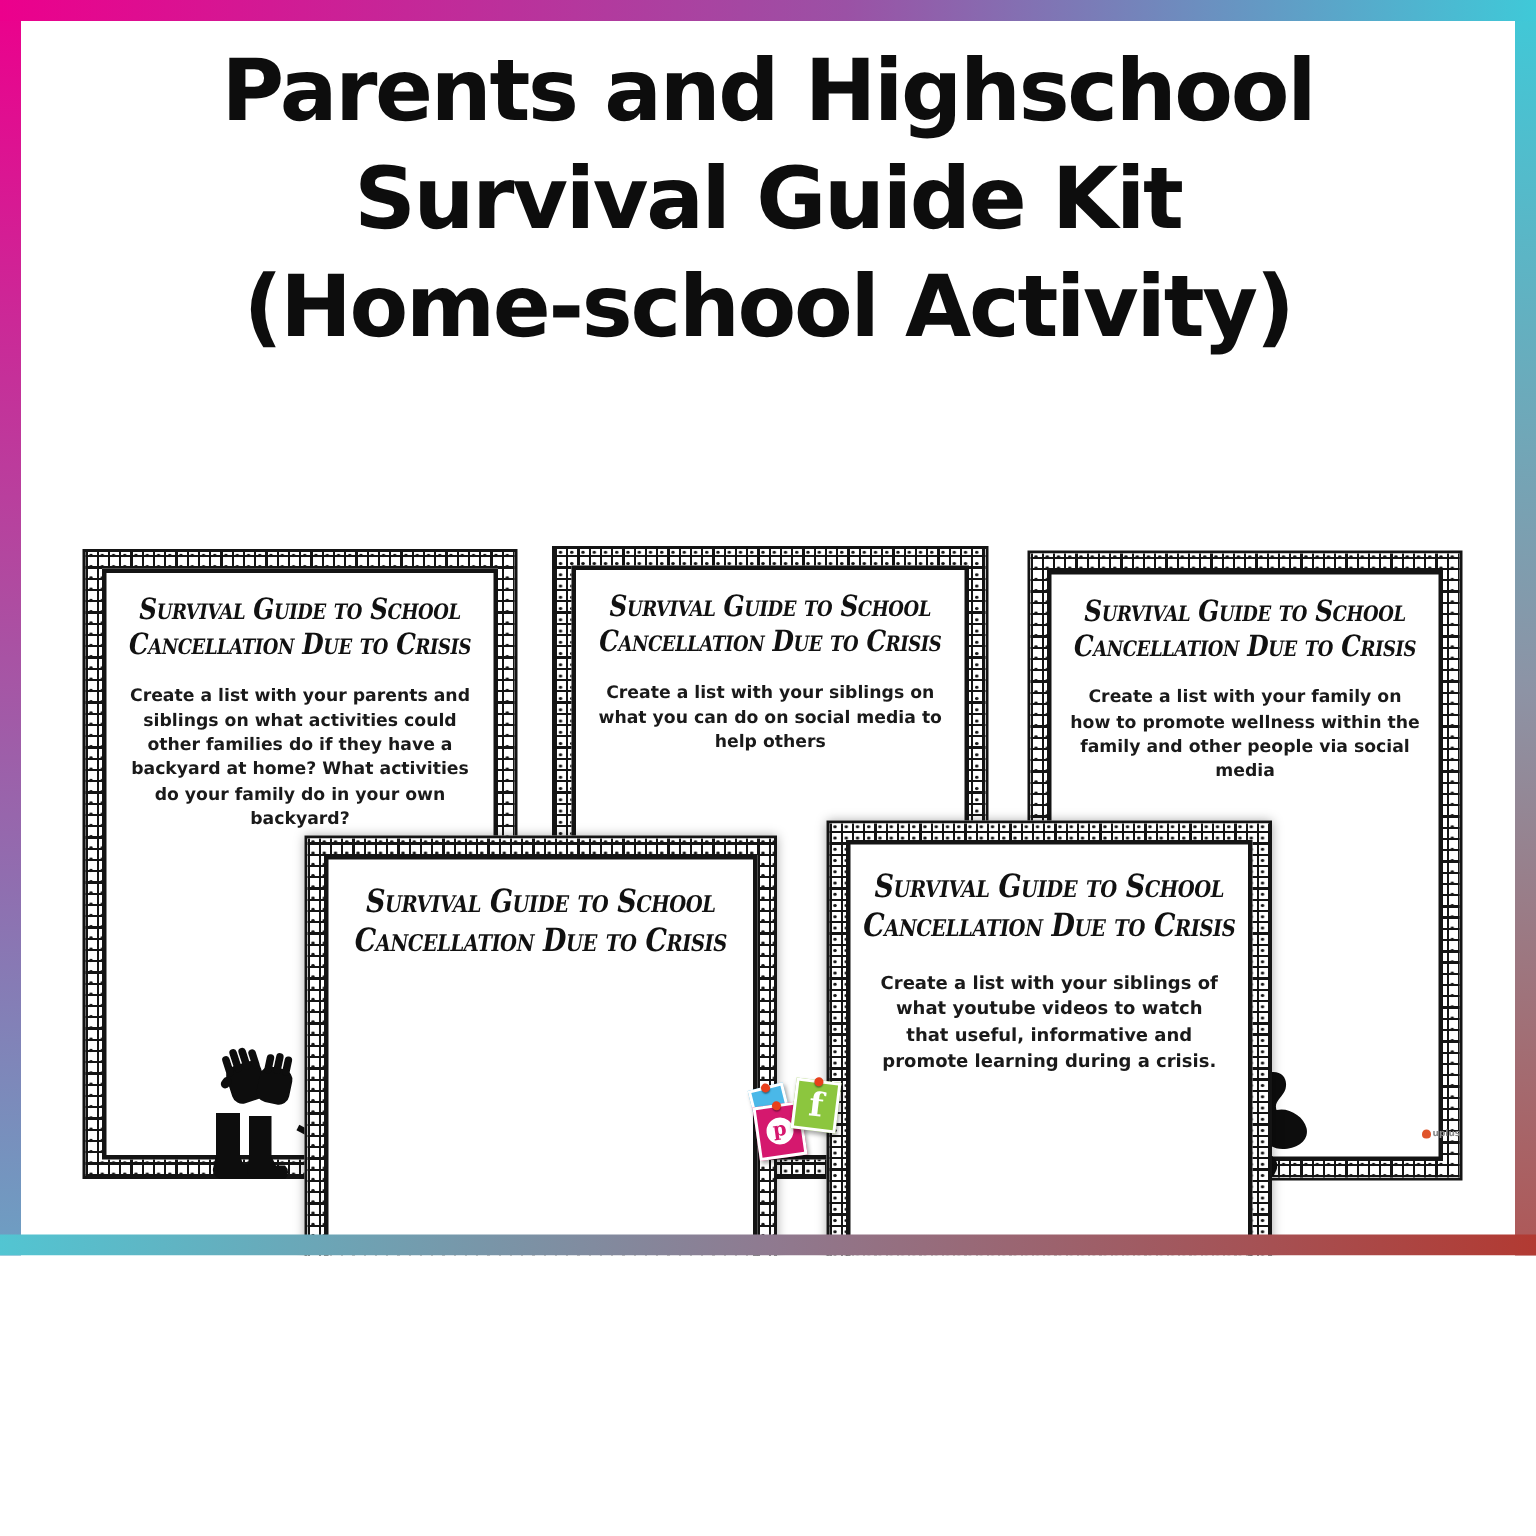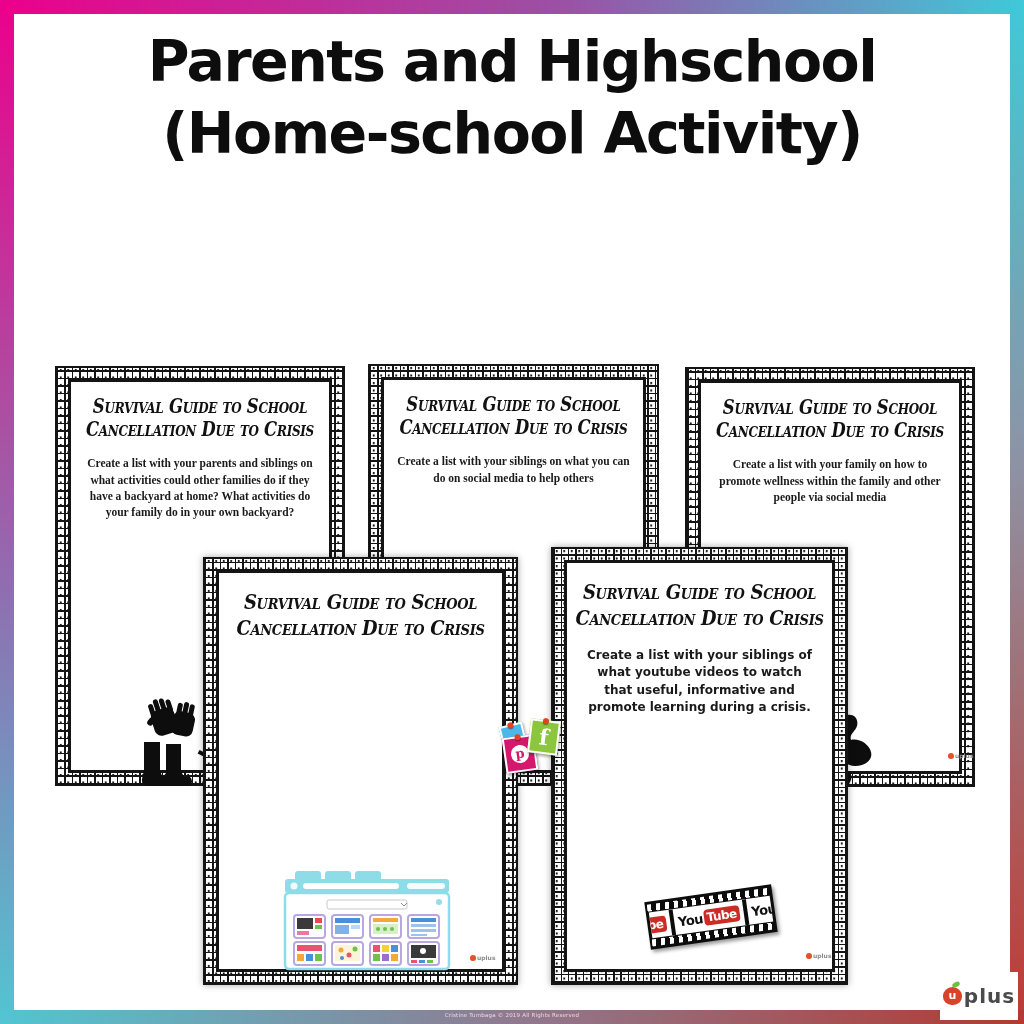--- a/index.html
+++ b/index.html
@@ -1,17 +1,17 @@
 <!DOCTYPE html>
 <html><head>
 <meta charset="utf-8">
 <style>
   * { margin:0; padding:0; box-sizing:border-box; }
   html,body { width:1024px; height:1024px; font-family:"DejaVu Sans", sans-serif; }
-  .frame { position:relative; width:1024px; height:1024px; background:#fff; overflow:hidden; }
+  .frame { position:relative; width:1024px; height:837px; background:#fff; overflow:hidden; }
 
   
   .strip { position:absolute; z-index:20; }
   .strip-left   { left:0; top:0; width:14px; height:1024px;
                   background:linear-gradient(to bottom,#ec008c 0%,#b04aa0 38%,#8f6fb0 58%,#52c5d2 100%); }
   .strip-right  { right:0; top:0; width:14px; height:1024px;
                   background:linear-gradient(to bottom,#3fc9d8 0%,#8d93a5 45%,#bf3a30 100%); }
   .strip-top    { left:0; top:0; width:1024px; height:14px;
                   background:linear-gradient(to right,#ec008c 0%,#9b51a5 55%,#3fc9d8 100%); z-index:21; }
   .strip-bottom { left:0; bottom:0; width:1024px; height:14px;
@@ -31,21 +31,21 @@
     background-size:7.5px 7.5px, auto, auto; }
   .card-inner { position:absolute; inset:11px; border:3px solid #141414; background:#fff; text-align:center; }
   .card.back  { z-index:1; }
   .card.front { z-index:3; box-shadow:0 0 7px rgba(0,0,0,.35); }
   .card-title { font-family:"DejaVu Serif", serif; font-style:italic; font-weight:bold;
     font-variant:small-caps; color:#111; line-height:1.22; letter-spacing:-0.3px;
     transform:scaleY(1.18); transform-origin:top center; }
   .back  .card-title { font-size:16.5px; margin-top:13px; }
   .front .card-title { font-size:18px;  margin-top:16px; }
   .card-body { font-weight:bold; color:#1a1a1a; }
-  .back  .card-body { font-size:11.5px; line-height:1.42; margin:20px 12px 0;font-family:Liberation Serif, serif; }
+  .back  .card-body { font-size:11.5px; line-height:1.42; margin:20px 12px 0; }
   .front .card-body { font-size:12px;   line-height:1.45; margin:24px 16px 0; }
 
   
   .watermark { position:absolute; z-index:6; display:flex; align-items:center; gap:1px;
     font-size:6px; font-weight:bold; color:#8a8a8a; }
   .watermark .wm-apple { width:6px; height:6px; background:#e0542a; border-radius:50% 50% 45% 45%; display:inline-block; }
 
   
   .garden-icon { position:absolute; left:114px; top:694px; z-index:2; }
 
@@ -98,20 +98,21 @@
 
 <div class="frame">
 
   <div class="strip strip-left"></div>
   <div class="strip strip-right"></div>
   <div class="strip strip-top"></div>
   <div class="strip strip-bottom"></div>
 
   <div class="main-title">
     <div>Parents and Highschool</div>
+    <div>Survival Guide Kit</div>
     <div>(Home-school Activity)</div>
   </div>
 
   <div class="card back" style="left:55px; top:366px; width:290px; height:420px;">
     <div class="card-inner">
       <div class="card-title">
         <div>Survival Guide to School</div>
         <div>Cancellation Due to Crisis</div>
       </div>
       <div class="card-body">Create a list with your parents and siblings on what activities could other families do if they have a backyard at home? What activities do your family do in your own backyard?</div>

